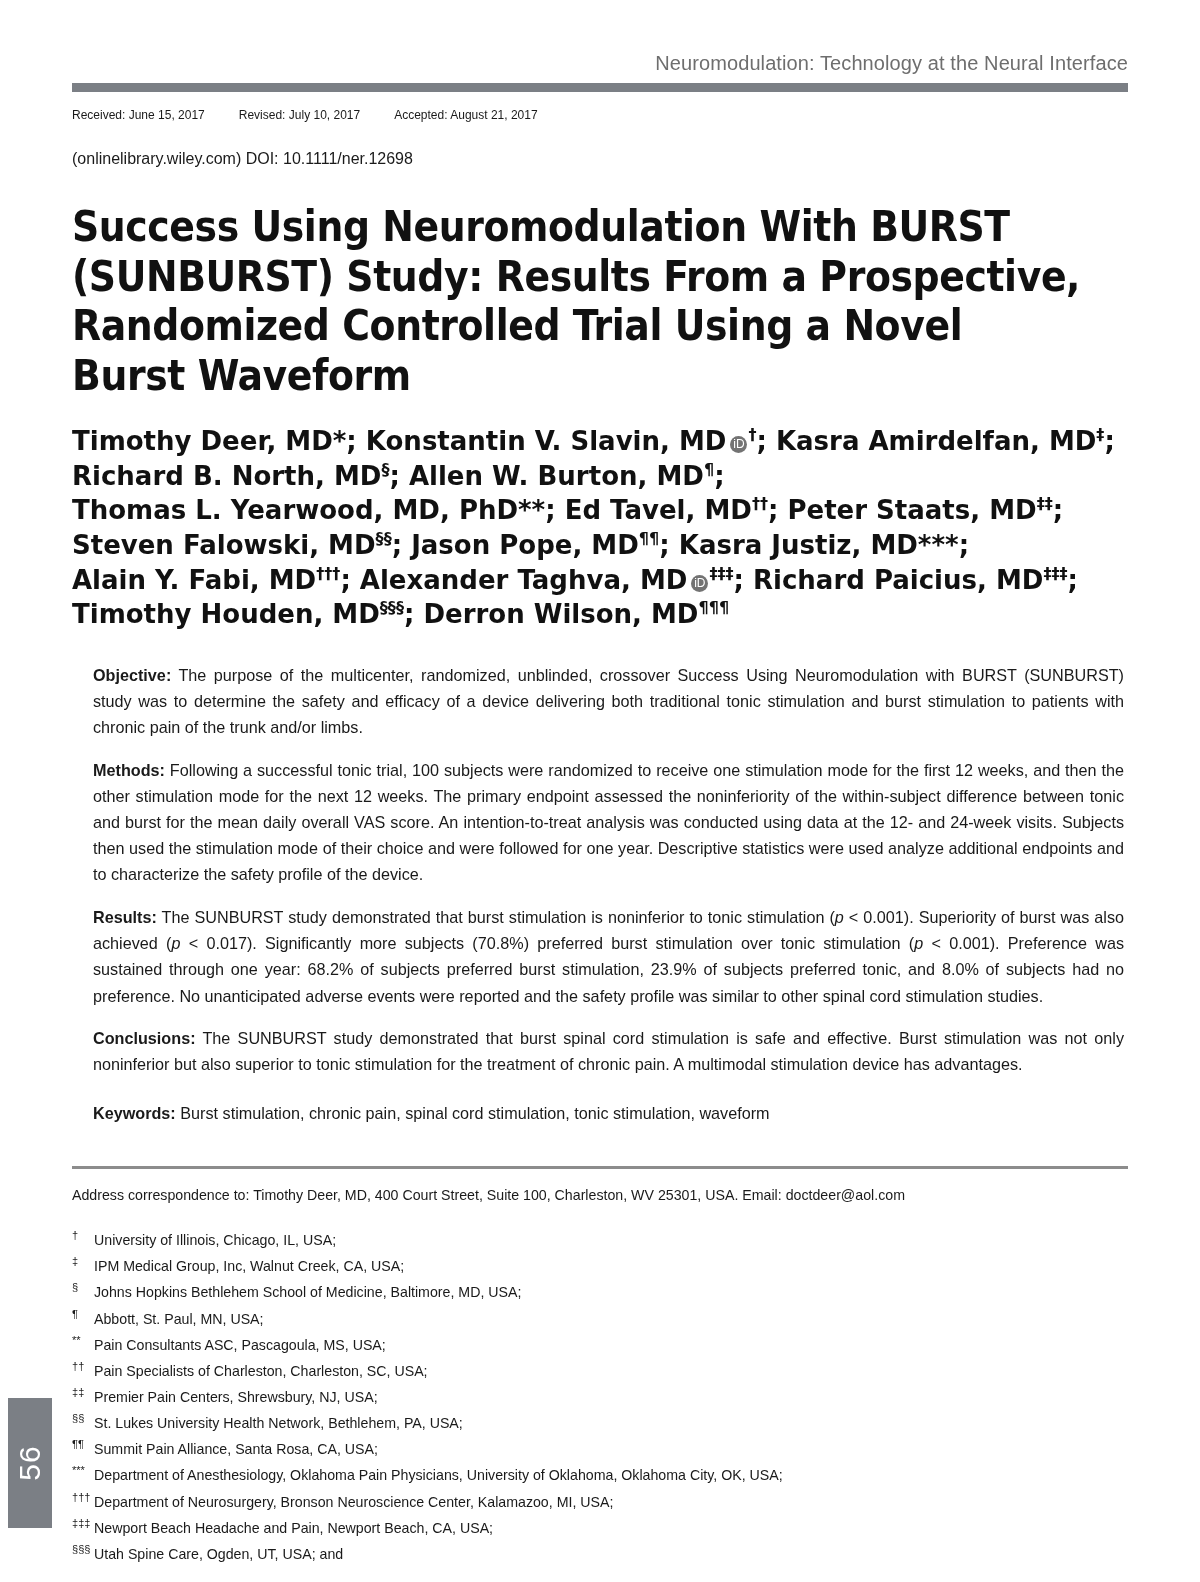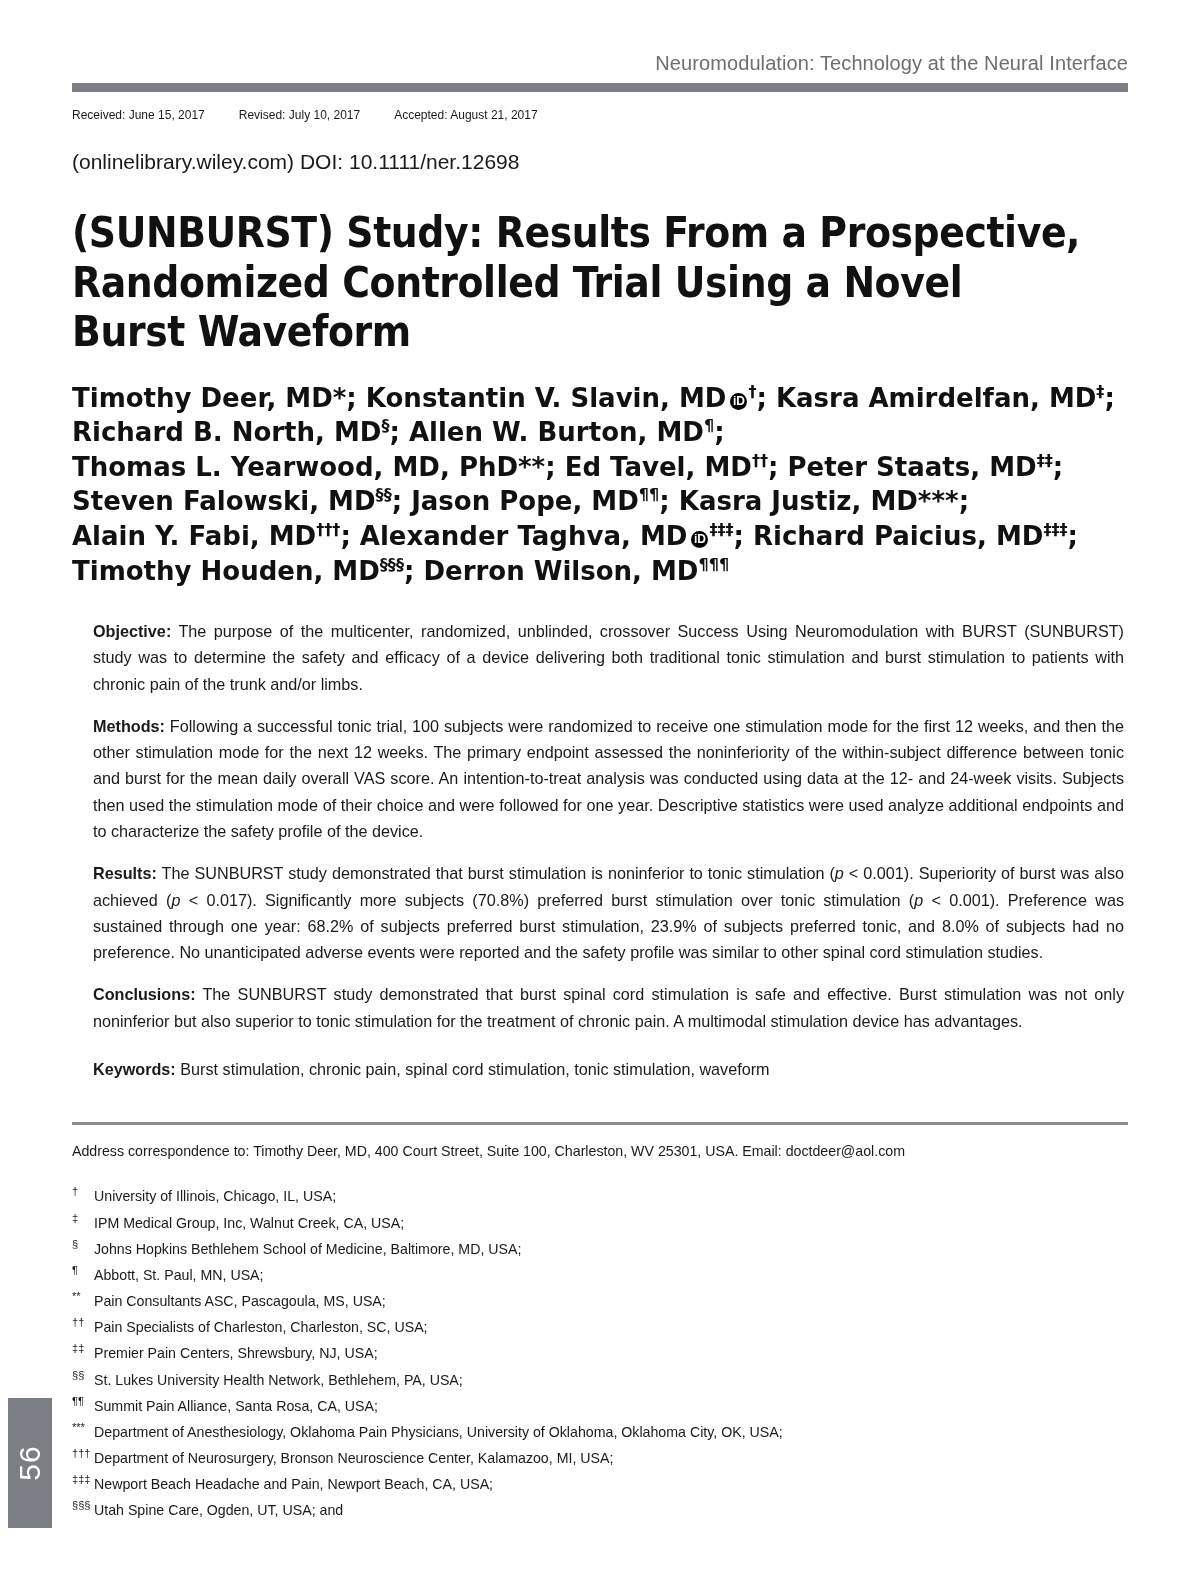--- a/index.html
+++ b/index.html
@@ -65,21 +65,21 @@
 
   
   .dates {
     font-size: 12px;
     color: #1a1a1a;
     margin-top: 16px;
     white-space: nowrap;
   }
   .dates span { margin-right: 34px; }
   .doi {
-    font-size: 21px;
+    font-size: 16px;
     color: #1a1a1a;
     margin-top: 28px;
   }
 
   
   .title {
     margin-top: 34px;
     font-size: 42px;
     line-height: 1.18;
     font-weight: bold;
@@ -101,26 +101,26 @@
     font-family: "DejaVu Sans", sans-serif;
   }
   .authors div { white-space: nowrap; }
   .authors sup { font-size: 0.62em; vertical-align: super; }
 
   .orcid {
     display: inline-block;
     width: 17px;
     height: 17px;
     border-radius: 50%;
-    background: #000000;
+    background: #737373;
     color: #ffffff;
     font-size: 12px;
     line-height: 17px;
     text-align: center;
-    font-weight: bold;
+    font-weight: normal;
     vertical-align: 2px;
     margin: 0 1px 0 4px;
     font-family: "Liberation Sans", sans-serif;
   }
 
   
   .abstract {
     margin-left: 21px;
     margin-top: 30px;
     margin-right: 4px;
@@ -178,20 +178,21 @@
     <div class="runhead">Neuromodulation: Technology at the Neural Interface</div>
     <div class="rule-thick"></div>
 
     <div class="dates">
       <span>Received: June 15, 2017</span><span>Revised: July 10, 2017</span><span>Accepted: August 21, 2017</span>
     </div>
 
     <div class="doi">(onlinelibrary.wiley.com) DOI: 10.1111/ner.12698</div>
 
     <div class="title">
+      <div>Success Using Neuromodulation With BURST</div>
       <div>(SUNBURST) Study: Results From a Prospective,</div>
       <div>Randomized Controlled Trial Using a Novel</div>
       <div>Burst Waveform</div>
     </div>
 
     <div class="authors">
       <div><span>Timothy Deer, MD*; Konstantin V. Slavin, MD</span><span class="orcid">iD</span><sup>†</sup><span>; Kasra Amirdelfan, MD</span><sup>‡</sup><span>;</span></div>
       <div><span>Richard B. North, MD</span><sup>§</sup><span>; Allen W. Burton, MD</span><sup>¶</sup><span>;</span></div>
       <div><span>Thomas L. Yearwood, MD, PhD**; Ed Tavel, MD</span><sup>††</sup><span>; Peter Staats, MD</span><sup>‡‡</sup><span>;</span></div>
       <div><span>Steven Falowski, MD</span><sup>§§</sup><span>; Jason Pope, MD</span><sup>¶¶</sup><span>; Kasra Justiz, MD***;</span></div>

